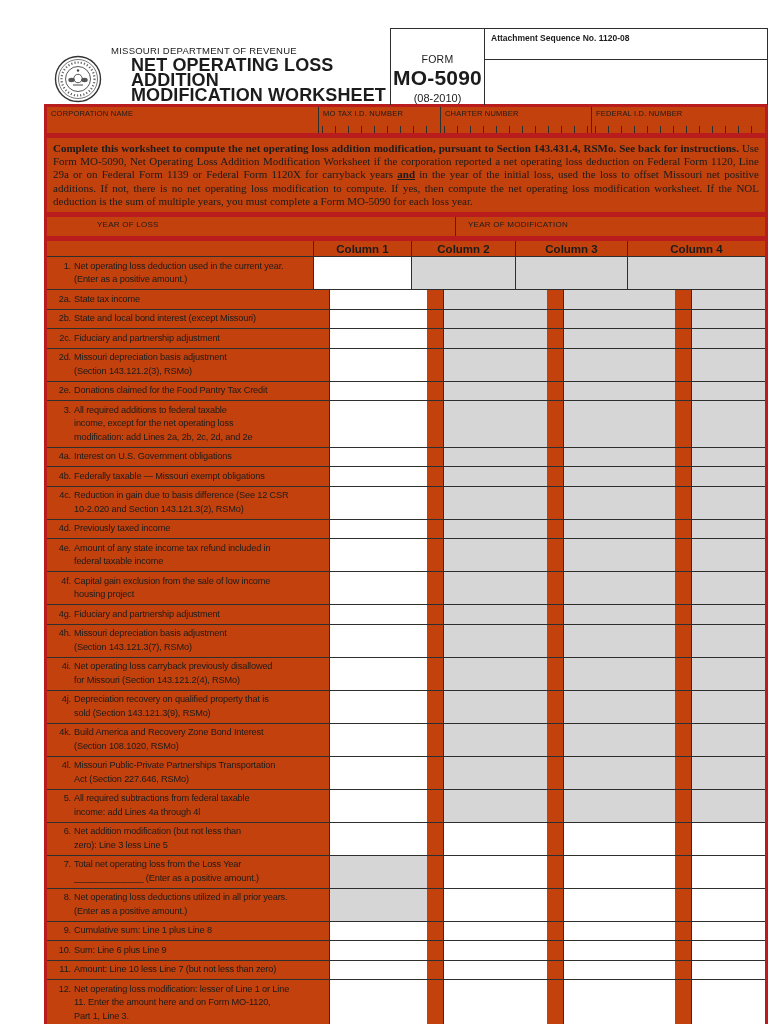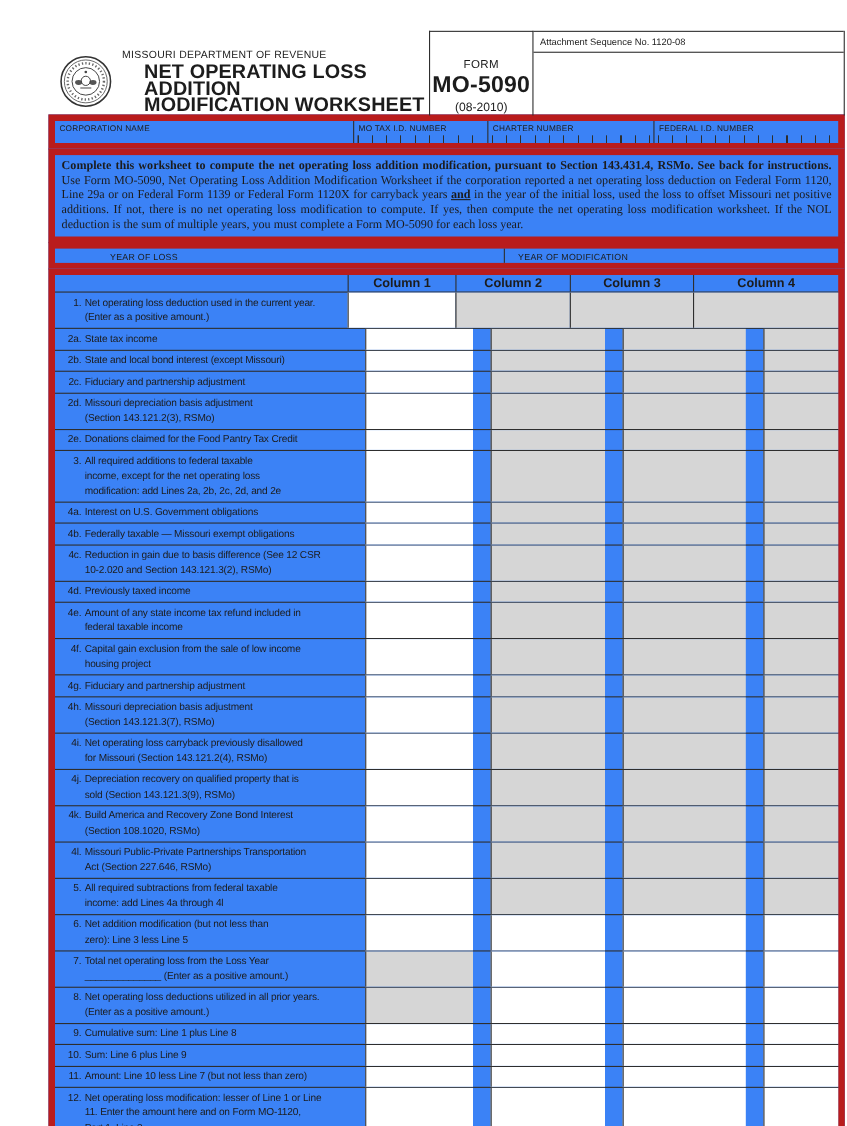--- a/index.html
+++ b/index.html
@@ -2,34 +2,34 @@
 <html><head>
 <meta charset="utf-8">
 <style>
   * { box-sizing: border-box; margin: 0; padding: 0; }
   html, body { background: #ffffff; }
   .page {
     position: relative; width: 770px; height: 1024px; background: #fff;
     font-family: "Liberation Sans", sans-serif; color: #1c1c1c; overflow: hidden;
   }
   .content { position: absolute; left: 44px; top: 28px; width: 724px; }
-  .sec { border: 6px solid #b91c1c; margin-top: -1px; background: #3b82f6; }
+  .sec { border: 3px solid #b91c1c; margin-top: -1px; background: #c2410c; }
 
   
   .hdr { display: flex; height: 77px; }
-  .hdr-left { width: 346px; display: flex; align-items: center; gap: 9px; padding: 16px 0 2px 10px; }
+  .hdr-left { width: 346px; display: flex; align-items: flex-end; gap: 9px; padding: 16px 0 2px 10px; }
   .seal { flex: none; }
   .agency { font-size: 9.5px; letter-spacing: .25px; margin-bottom: 2px; }
   .title-line { font-size: 18px; font-weight: bold; line-height: 15px; letter-spacing: .1px; padding-left: 20px; }
   .hdr-form { width: 95px; border: 1px solid #2e2e2e; border-bottom: none; text-align: center; padding-top: 24px; }
   .form-lbl { font-size: 10.5px; letter-spacing: .3px; }
   .form-num { font-size: 21px; font-weight: bold; letter-spacing: .2px; margin-top: 1px; }
   .form-rev { font-size: 11px; margin-top: 2px; }
   .hdr-right { flex: 1; border-right: 1px solid #2e2e2e; }
-  .attach { height: 20px; border-top: 1px solid #2e2e2e; border-bottom: 1px solid #2e2e2e; font-size: 8.5px; padding: 4px 0 0 6px; }
+  .attach { height: 32px; border-top: 1px solid #2e2e2e; border-bottom: 1px solid #2e2e2e; font-size: 8.5px; padding: 4px 0 0 6px; font-weight: bold; }
 
   
   .frow { display: flex; height: 32px; }
   .fcell { position: relative; padding: 2px 0 0 4px; }
   .fcell + .fcell { border-left: 1px solid #2e2e2e; }
   .fcell.c1 { width: 271px; } .fcell.c2 { width: 122px; } .fcell.c3 { width: 151px; } .fcell.c4 { flex: 1; }
   .flabel { font-size: 7.5px; letter-spacing: .2px; }
   .comb { position: absolute; left: 3px; right: 3px; bottom: 0; height: 7px;
     background: repeating-linear-gradient(to right, #2e2e2e 0, #2e2e2e 1px, transparent 1px, transparent 13px); }
 

